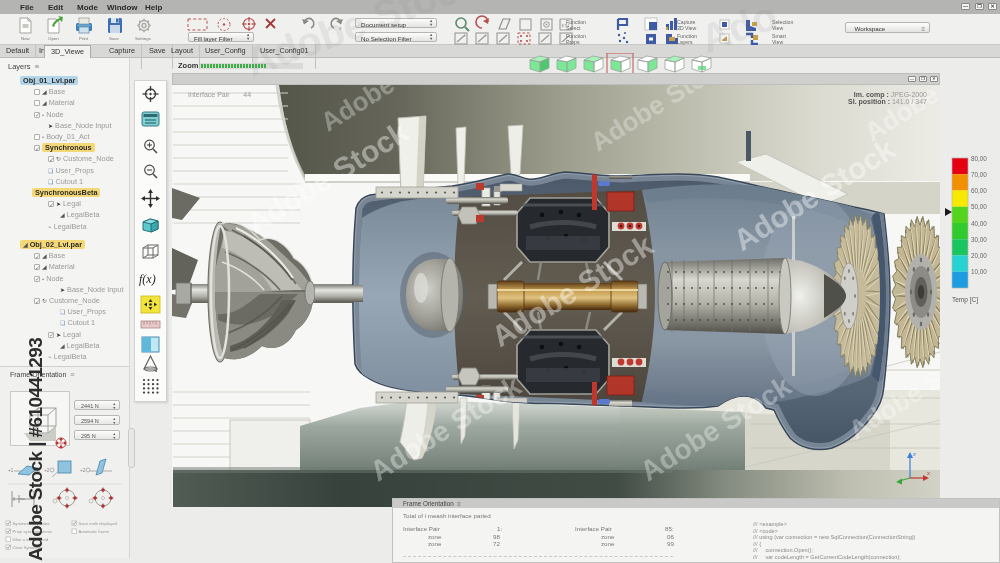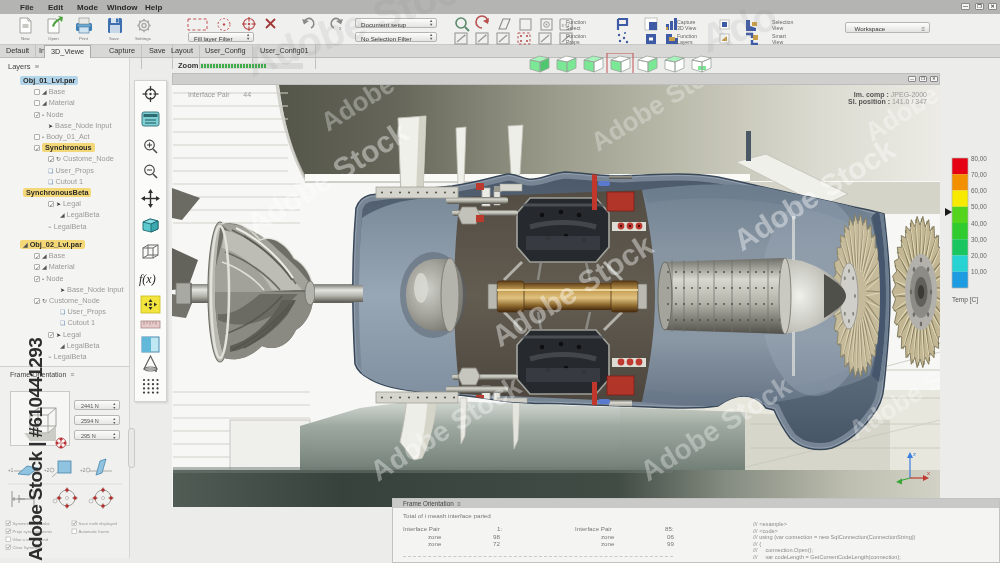--- a/index.html
+++ b/index.html
@@ -205,21 +205,21 @@
   <div class="tree" style="left:20px;top:76.0px"><span class="hl-b">Obj_01_Lvl.par</span></div>
 <div class="tree" style="left:34px;top:87.2px"><span class="cb"></span><span style="color:#555;font-size:6px">◢</span> Base</div>
 <div class="tree" style="left:34px;top:98.4px"><span class="cb"></span><span style="color:#555;font-size:6px">◢</span> Material</div>
 <div class="tree" style="left:34px;top:109.6px"><span class="cb c"></span><span style="color:#888;font-size:6px">•</span> Node</div>
 <div class="tree" style="left:48px;top:120.8px"><span style="color:#333;font-size:6px">➤</span> Base_Node Input</div>
 <div class="tree" style="left:34px;top:132.0px"><span class="cb"></span><span style="color:#888;font-size:6px">•</span> Body_01_Act</div>
 <div class="tree" style="left:34px;top:143.2px"><span class="cb c"></span><span class="hl-y">Synchronous</span></div>
 <div class="tree" style="left:48px;top:154.4px"><span class="cb c"></span><span style="color:#666;font-size:6px">↻</span> Custome_Node</div>
 <div class="tree" style="left:48px;top:165.6px"><span style="color:#5b7fae;font-size:6px">❏</span> User_Props</div>
 <div class="tree" style="left:48px;top:176.8px"><span style="color:#5b7fae;font-size:6px">❏</span> Cutout 1</div>
-<div class="tree" style="left:23px;top:188.0px"><span class="hl-y">SynchronousBeta</span></div>
+<div class="tree" style="left:32px;top:188.0px"><span class="hl-y">SynchronousBeta</span></div>
 <div class="tree" style="left:48px;top:199.2px"><span class="cb c"></span><span style="color:#333;font-size:6px">➤</span> Legal</div>
 <div class="tree" style="left:60px;top:210.4px"><span style="color:#555;font-size:6px">◢</span> LegalBeta</div>
 <div class="tree" style="left:48px;top:221.6px"><span style="color:#999;font-size:6px">⌁</span> LegalBeta</div>
 <div class="tree" style="left:20px;top:240.0px"><span class="hl-y"><span style="color:#555;font-size:6px">◢</span> Obj_02_Lvl.par</span></div>
 <div class="tree" style="left:34px;top:251.2px"><span class="cb c"></span><span style="color:#555;font-size:6px">◢</span> Base</div>
 <div class="tree" style="left:34px;top:262.4px"><span class="cb c"></span><span style="color:#555;font-size:6px">◢</span> Material</div>
 <div class="tree" style="left:34px;top:273.6px"><span class="cb c"></span><span style="color:#888;font-size:6px">•</span> Node</div>
 <div class="tree" style="left:60px;top:284.8px"><span style="color:#333;font-size:6px">➤</span> Base_Node Input</div>
 <div class="tree" style="left:34px;top:296.0px"><span class="cb c"></span><span style="color:#666;font-size:6px">↻</span> Custome_Node</div>
 <div class="tree" style="left:60px;top:307.2px"><span style="color:#5b7fae;font-size:6px">❏</span> User_Props</div>

